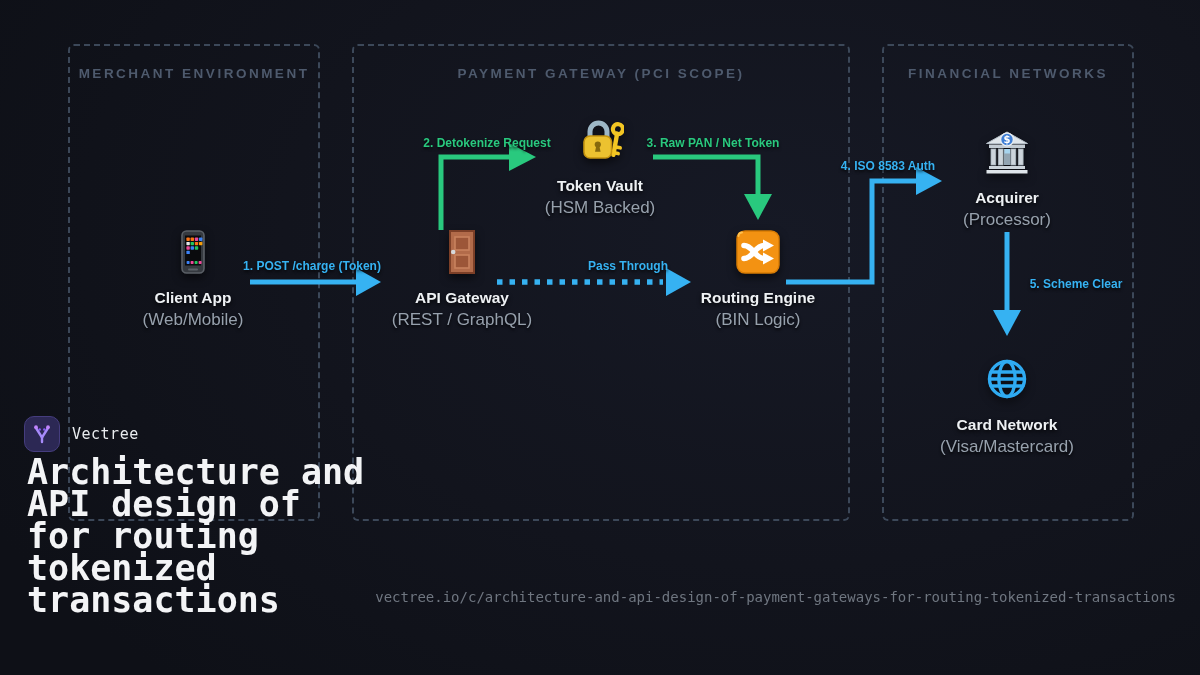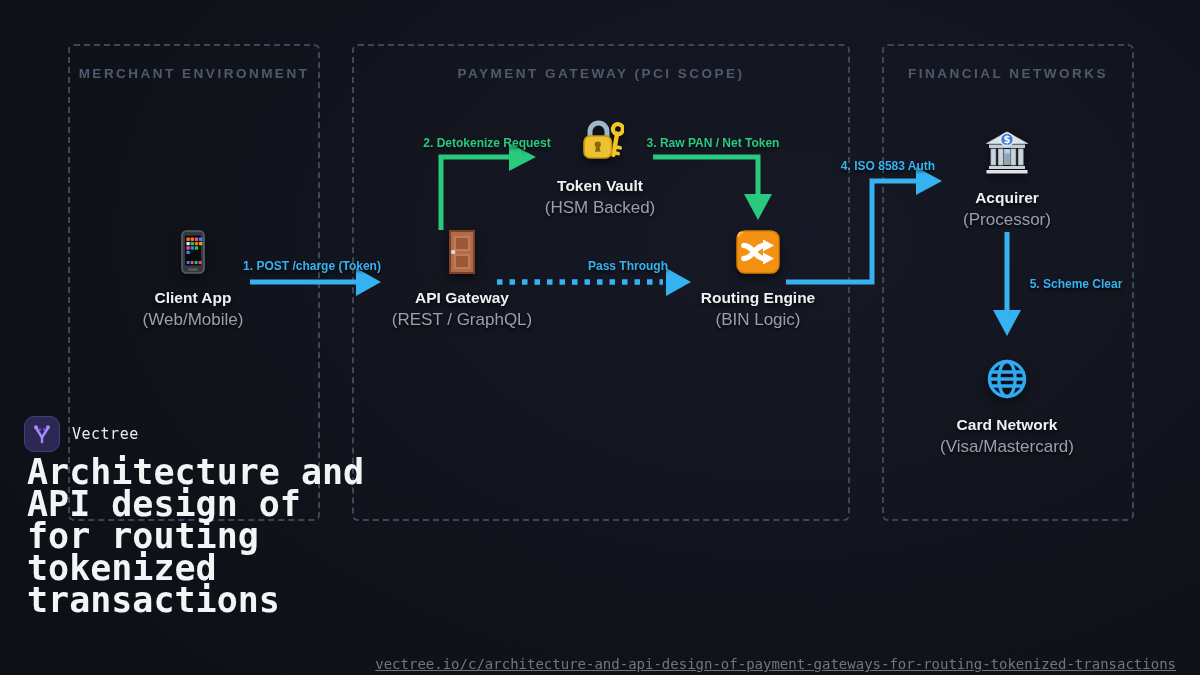--- a/index.html
+++ b/index.html
@@ -49,22 +49,22 @@
   .brand-name{
     margin-left:12px;font-family:"DejaVu Sans Mono", monospace;
     font-size:15px;font-weight:normal;color:#e9ecef;letter-spacing:.5px;
   }
   .heading{
     position:absolute;left:27px;top:456px;width:360px;z-index:5;
     font-family:"DejaVu Sans Mono", monospace;font-weight:bold;
     font-size:35px;line-height:32px;color:#f3f4f6;letter-spacing:0;
   }
   .footer-url{
-    position:absolute;right:24px;top:656px;z-index:5;text-align:right;
-    font-family:"DejaVu Sans Mono", monospace;font-size:14px;line-height:16px;color:#6f7680;text-decoration:underline;
+    position:absolute;right:24px;top:589px;z-index:5;text-align:right;
+    font-family:"DejaVu Sans Mono", monospace;font-size:14px;line-height:16px;color:#6f7680;
   }
 </style>
 </head>
 <body>
 
 <div class="stage">
 
   <div class="zone" id="zone-merchant">
     <div class="zone-title">MERCHANT ENVIRONMENT</div>
   </div>

